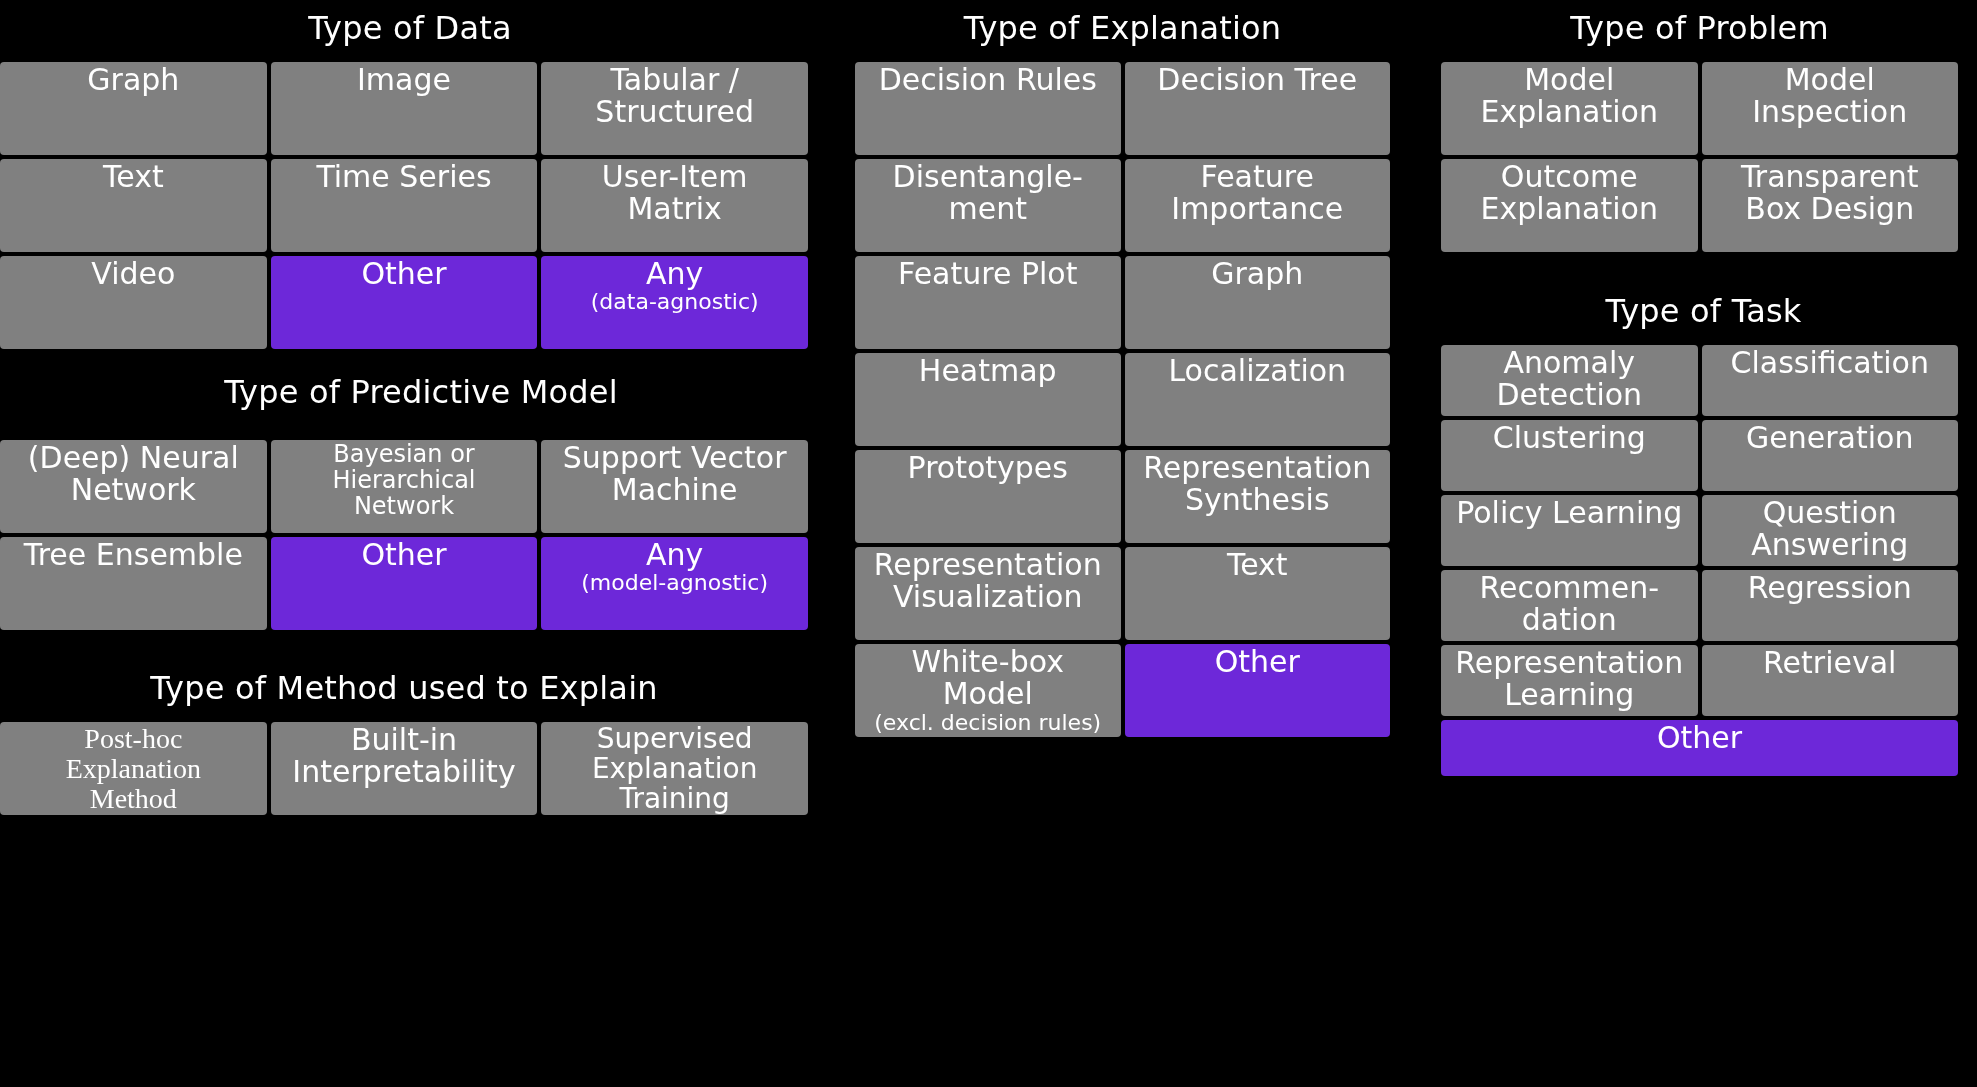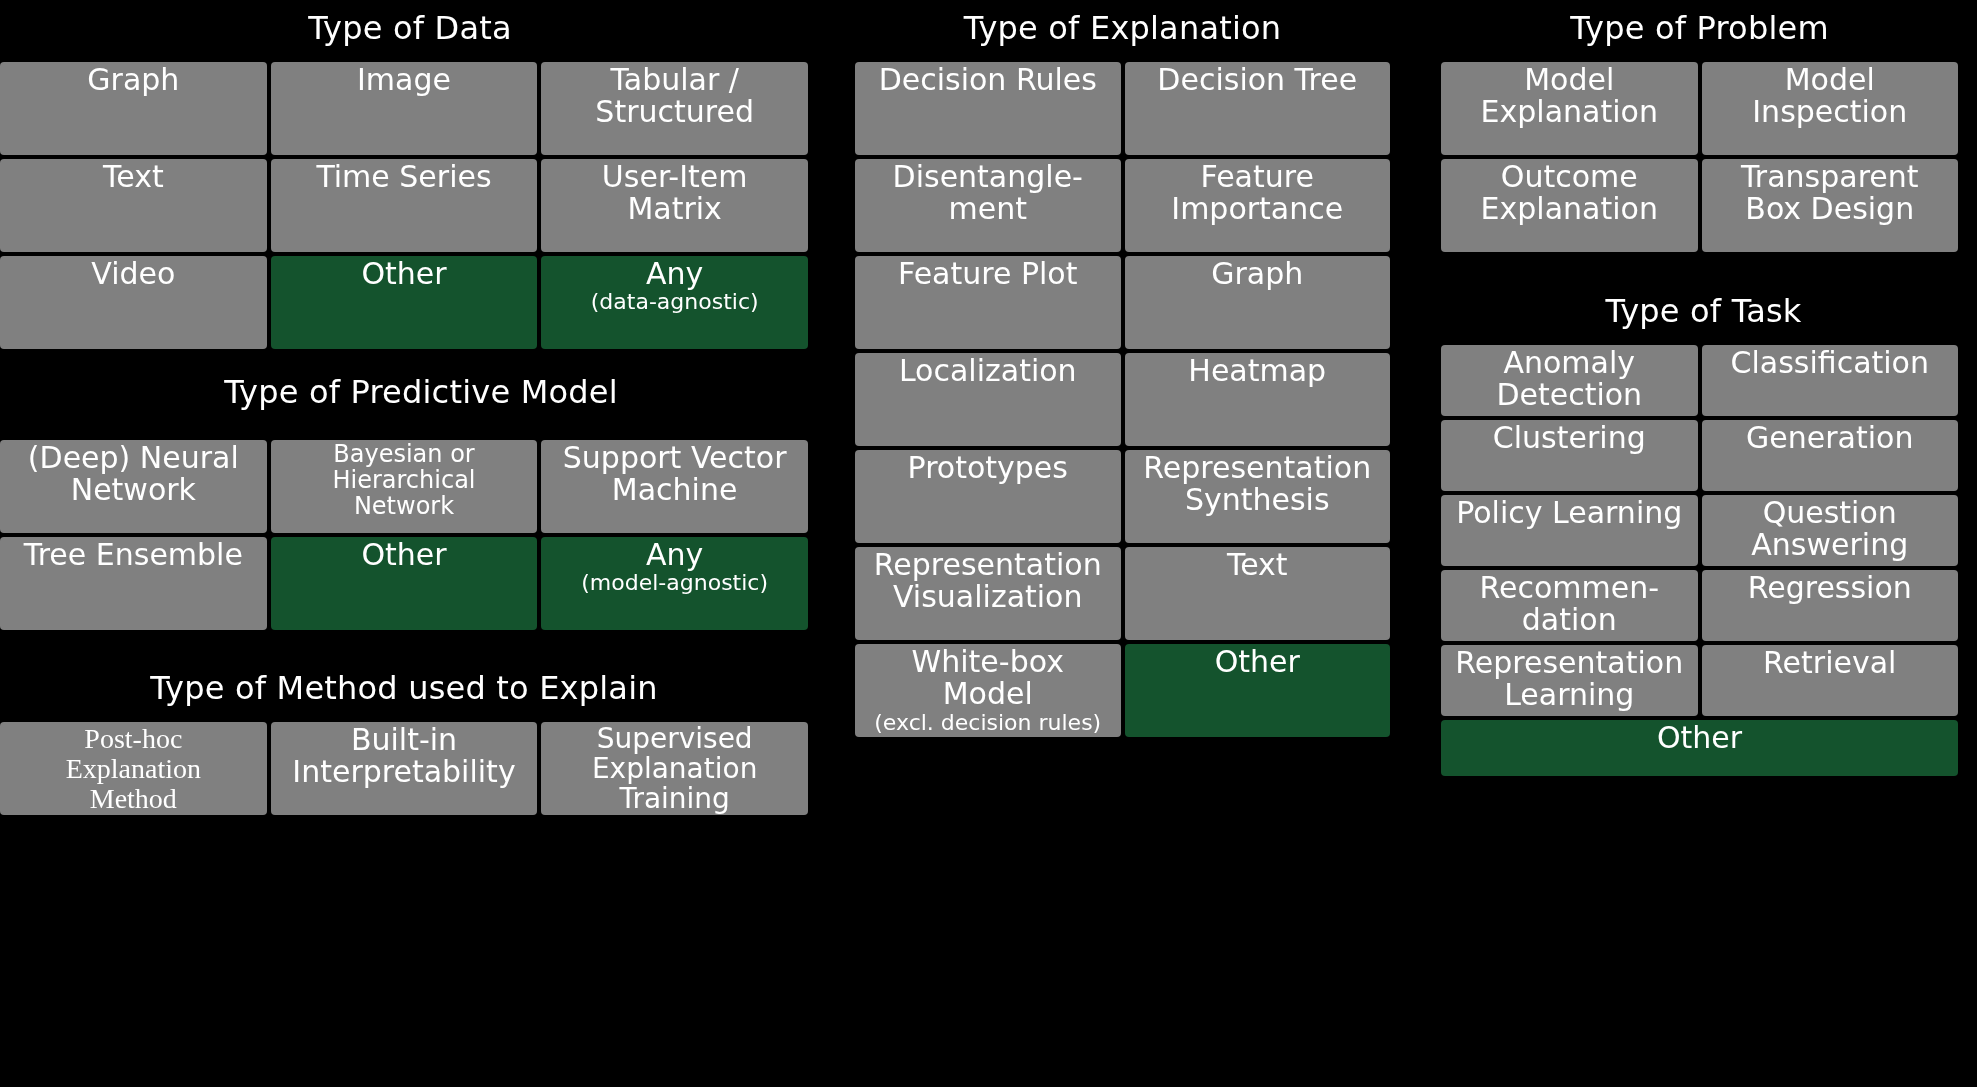--- a/index.html
+++ b/index.html
@@ -59,21 +59,21 @@
     align-items: center;
     justify-content: flex-start;
     text-align: center;
     color: #ffffff;
     font-size: 30px;
     line-height: 1.08;
     padding: 2px 4px;
     box-sizing: border-box;
     overflow: hidden;
   }
-  .tile.light { background: #14532d; }
+  .tile.light { background: #6d28d9; }
 
   .tile .sub {
     font-size: 22px;
     line-height: 1.1;
     display: block;
   }
   .tile .main { display: block; }
 
   .tile.span2 { grid-column: span 2; }
 
@@ -196,24 +196,24 @@
         <div class="tile">
           <span class="main">Feature<br>Importance</span>
         </div>
         <div class="tile">
           <span class="main">Feature Plot</span>
         </div>
         <div class="tile">
           <span class="main">Graph</span>
         </div>
         <div class="tile">
+          <span class="main">Heatmap</span>
+        </div>
+        <div class="tile">
           <span class="main">Localization</span>
-        </div>
-        <div class="tile">
-          <span class="main">Heatmap</span>
         </div>
         <div class="tile">
           <span class="main">Prototypes</span>
         </div>
         <div class="tile">
           <span class="main">Representation<br>Synthesis</span>
         </div>
         <div class="tile">
           <span class="main">Representation<br>Visualization</span>
         </div>

